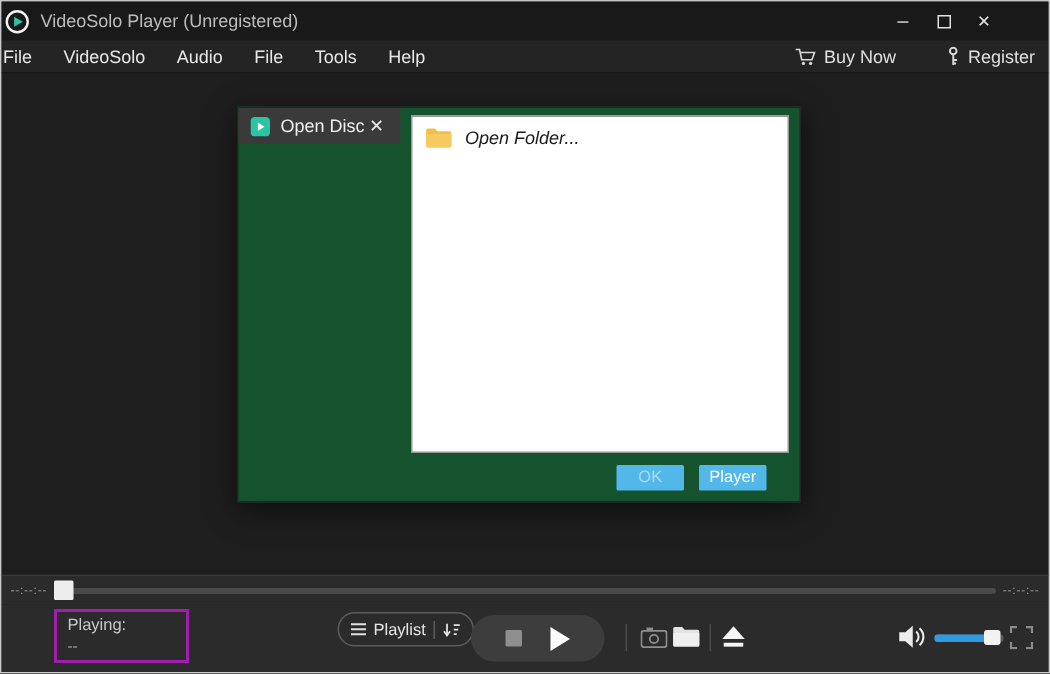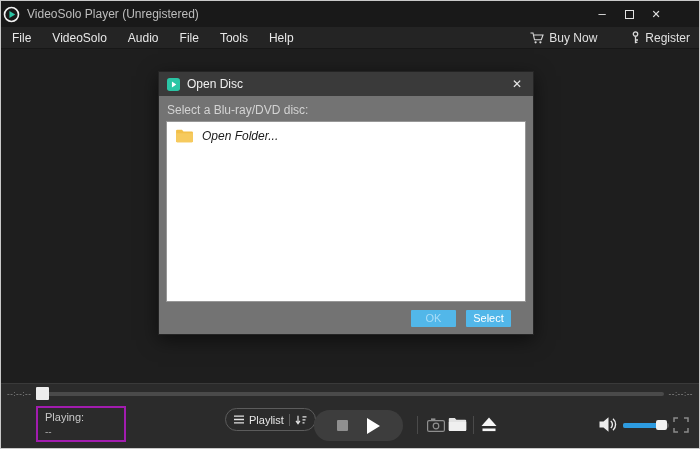--- a/index.html
+++ b/index.html
@@ -21,30 +21,30 @@
   .win-controls { margin-left:auto; display:flex; align-items:center; gap:13px; padding-right:36px; }
   .win-btn { width:14px; height:14px; display:flex; align-items:center; justify-content:center;
              color:#e3e3e3; font-size:11px; cursor:default; }
   .min-glyph { font-size:13px; line-height:6px; }
   .max-glyph { width:9px; height:9px; border:1px solid #e3e3e3; }
   
   .menubar {
     height:22px; background:#242424; flex:0 0 auto;
     display:flex; align-items:center; border-bottom:1px solid #171717;
   }
-  .menus { display:flex; align-items:center; padding-left:11px; gap:21px; }
+  .menus { display:flex; align-items:center; padding-left:1px; gap:21px; }
   .menu-item { color:#e8e8e8; font-size:12px; cursor:default; }
   .menubar-right { margin-left:auto; display:flex; align-items:center; gap:34px; padding-right:9px; }
   .mb-link { display:flex; align-items:center; gap:5px; color:#e0e0e0; font-size:12px; cursor:default; }
   
   .main { flex:1 1 auto; background:#1e1e1e; position:relative; }
   
   .dialog {
     position:absolute; left:157px; top:22px; width:376px; height:264px;
-    background:#737373; display:flex; flex-direction:column;
+    background:#14532d; display:flex; flex-direction:row;
     box-shadow:0 5px 18px rgba(0,0,0,.55); border:1px solid #242424;
   }
   .dialog-header {
     height:24px; background:#3a3a3a; flex:0 0 auto;
     display:flex; align-items:center; padding:0 8px;
   }
   .dialog-header .dlg-ico { width:13px; height:13px; margin-right:7px; display:block; }
   .dlg-title { color:#efefef; font-size:12px; }
   .dlg-close { margin-left:auto; color:#e8e8e8; font-size:12px; width:16px; text-align:center; cursor:default; }
   .dialog-body { flex:1 1 auto; display:flex; flex-direction:column; padding:5px 7px 0 7px; }
@@ -156,33 +156,32 @@
     <div class="dialog">
       <div class="dialog-header">
         <svg class="dlg-ico" viewBox="0 0 14 14">
           <rect width="14" height="14" rx="3" fill="#2bc5a5"></rect>
           <path d="M5.3 3.9 L10 7 L5.3 10.1 Z" fill="#ffffff"></path>
         </svg>
         <span class="dlg-title">Open Disc</span>
         <span class="dlg-close">✕</span>
       </div>
       <div class="dialog-body">
-        <div class="dlg-prompt">Select a Blu-ray/DVD disc:</div>
         <div class="disc-list">
           <div class="disc-item">
             <svg class="fold" viewBox="0 0 20 16">
               <path d="M1 3 a1.2 1.2 0 0 1 1.2-1.2 h5.1 l1.6 2 h9 A1.1 1.1 0 0 1 19 4.9 V14 a1.2 1.2 0 0 1 -1.2 1.2 H2.2 A1.2 1.2 0 0 1 1 14 Z" fill="#f2c04a"></path>
               <path d="M1 5.6 H19 V14 a1.2 1.2 0 0 1 -1.2 1.2 H2.2 A1.2 1.2 0 0 1 1 14 Z" fill="#f6ca5e"></path>
             </svg>
             <span class="disc-item-label">Open Folder...</span>
           </div>
         </div>
         <div class="dialog-footer">
           <button class="btn disabled">OK</button>
-          <button class="btn">Select</button>
+          <button class="btn">Player</button>
         </div>
       </div>
     </div>
   </div>
 
   <div class="seekrow">
     <span class="time">--:--:--</span>
     <div class="seek-track">
       <div class="seek-handle" style="left: 0%;"></div>
     </div>

